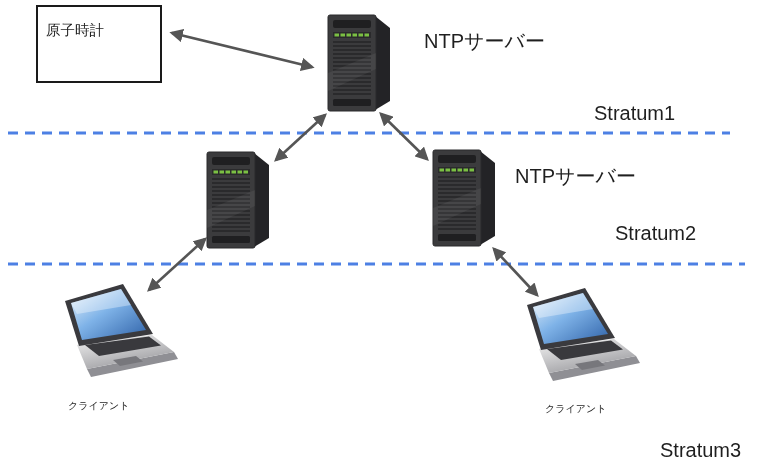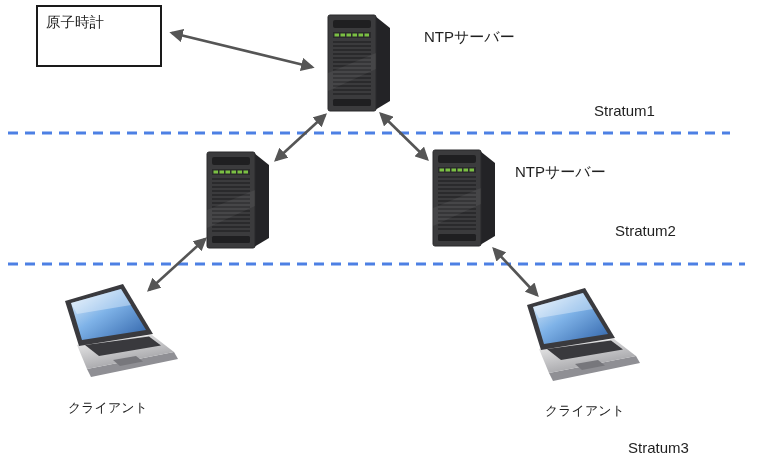--- a/index.html
+++ b/index.html
@@ -11,25 +11,25 @@
     color:var(--label-text,#1f1f1f);
     overflow:hidden;
   }
   .overlay{position:absolute;left:0;top:0;width:768px;height:463px;}
   .divider{stroke:var(--divider-blue,#4d80e4);stroke-width:3;stroke-dasharray:10 7;fill:none;}
   .arrow{stroke:var(--arrow-gray,#555555);stroke-width:2.6;fill:none;}
   .arrowhead-fill{fill:var(--arrow-gray,#555555);}
   .clock-box{
     position:absolute;left:36px;top:5px;width:106px;height:48px;
     border:2px solid var(--box-border,#1a1a1a);
-    background:#fff;padding:5px 8px;
+    background:#fff;padding:13px 8px;
     font-size:14.5px;line-height:1.45;
   }
-  .label{position:absolute;font-size:15px;white-space:nowrap;}
-  .label-jp{font-size:13px;}
+  .label{position:absolute;font-size:20px;white-space:nowrap;}
+  .label-jp{font-size:10px;}
   .icon{position:absolute;}
   .srv-front{fill:var(--server-front,#3b3b3d);stroke:#2b2b2d;stroke-width:1;}
   .srv-side{fill:var(--server-side,#232326);}
   .srv-slot{fill:var(--server-slot,#1f1f21);}
   .srv-ledstrip{fill:#2a2a2c;}
   .srv-vent{stroke:var(--server-vent,#2c2c2e);stroke-width:2;}
   .led{fill:var(--led-green,#7bc043);}
   .lap-frame{fill:var(--laptop-frame,#3a3a3e);}
   .lap-under{fill:#8f8f94;}
   .lap-kbd{fill:#39393d;}
@@ -133,15 +133,15 @@
   <div class="label" style="left:615px;top:222px">Stratum2</div>
 
   <svg class="icon" style="left:60px;top:281px;width:124px;height:106px">
       <use href="#sym-laptop"></use>
     </svg>
   <svg class="icon" style="left:522px;top:285px;width:124px;height:106px">
       <use href="#sym-laptop"></use>
     </svg>
   <div class="label label-jp" style="left:68px;top:399px">クライアント</div>
   <div class="label label-jp" style="left:545px;top:402px">クライアント</div>
-  <div class="label" style="left:628px;top:439px">Stratum3</div>
+  <div class="label" style="left:660px;top:439px">Stratum3</div>
 
 </div>
 
 </body></html>

